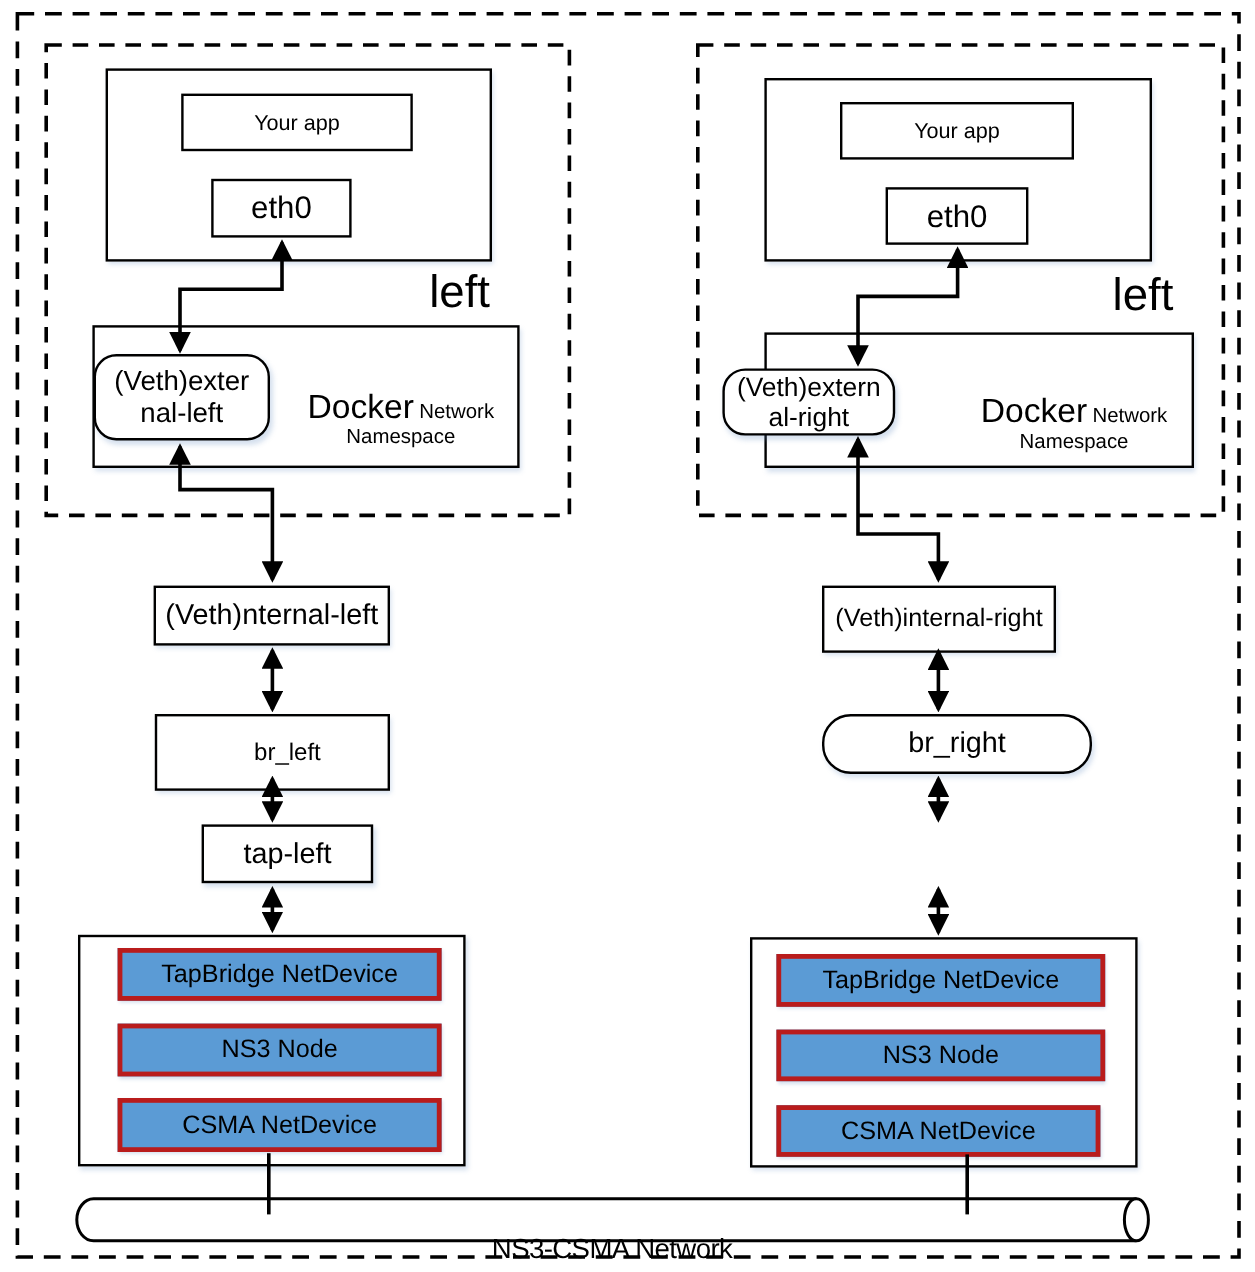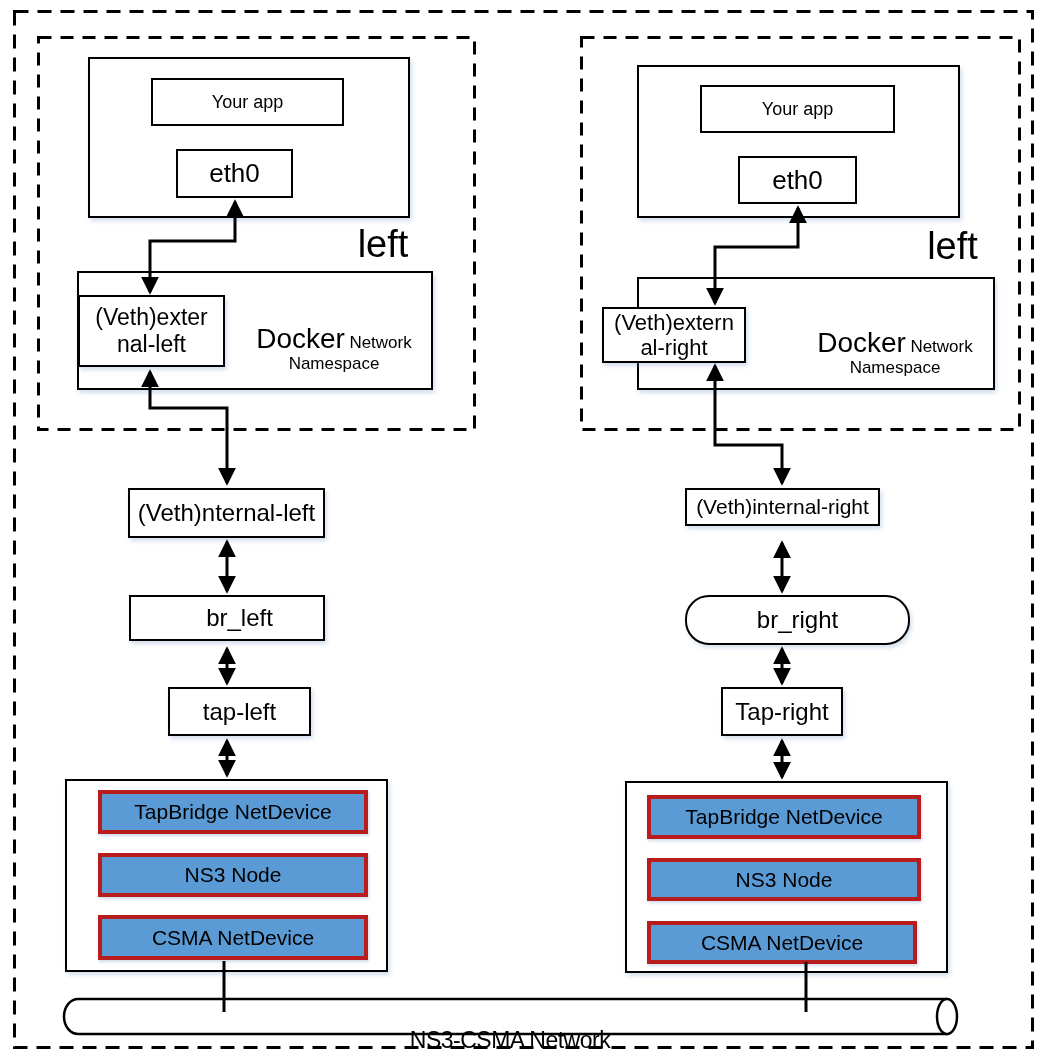--- a/index.html
+++ b/index.html
@@ -43,21 +43,21 @@
     line-height:1.1;
   }
   #overlay{
     position:absolute;left:0;top:0;width:1046px;height:1060px;
     z-index:10;pointer-events:none;
   }
   .cyl-label{
     position:absolute;z-index:20;text-align:center;
     font-size:23px;letter-spacing:-0.5px;margin-top:24px;
   }
-  .veth{font-size:23px;line-height:27px;}
+  .veth{font-size:23px;line-height:27px;border-radius:19px;}
   .docker-big{font-size:28px;}
   .docker-small{font-size:17px;}
   .side-label{font-size:38px;}
 </style>
 </head>
 <body>
 
 <div id="canvas">
 
   <div class="box" style="left:88px;top:57px;width:322px;height:161px;"></div>
@@ -86,21 +86,21 @@
     <span>
       <span>(Veth)exter</span><br>
       <span>nal-left</span>
     </span>
   </div>
 
   <div class="box" style="left:128px;top:488px;width:197px;height:50px;font-size:24px;">
     <span>(Veth)nternal-left</span>
   </div>
 
-  <div class="box" style="left:129px;top:595px;width:196px;height:46px;font-size:24px;padding-left:25px;">
+  <div class="box" style="left:129px;top:595px;width:196px;height:64px;font-size:20px;padding-left:25px;">
     <span>br_left</span>
   </div>
 
   <div class="box" style="left:168px;top:687px;width:143px;height:49px;font-size:24px;">
     <span>tap-left</span>
   </div>
 
   <div class="box" style="left:65px;top:779px;width:323px;height:193px;"></div>
 
   <div class="bar" style="left:98px;top:790px;width:270px;height:44px;">
@@ -135,31 +135,28 @@
     <span class="docker-small">Namespace</span>
   </div>
 
   <div class="box veth" style="left:602px;top:307px;width:144px;height:56px;z-index:4;font-size:22px;line-height:25px;">
     <span>
       <span>(Veth)extern</span><br>
       <span>al-right</span>
     </span>
   </div>
 
-  <div class="box" style="left:685px;top:488px;width:195px;height:38px;font-size:21px;">
+  <div class="box" style="left:685px;top:488px;width:195px;height:56px;font-size:21px;">
     <span>(Veth)internal-right</span>
   </div>
 
   <div class="box" style="left:685px;top:595px;width:225px;height:50px;font-size:24px;border-radius:24px;">
     <span>br_right</span>
   </div>
 
-  <div class="box" style="left:721px;top:687px;width:122px;height:49px;font-size:24px;">
-    <span>Tap-right</span>
-  </div>
 
   <div class="box" style="left:625px;top:781px;width:323px;height:192px;"></div>
 
   <div class="bar" style="left:647px;top:795px;width:274px;height:44px;">
     <span>TapBridge NetDevice</span>
   </div>
   <div class="bar" style="left:647px;top:858px;width:274px;height:43px;">
     <span>NS3 Node</span>
   </div>
   <div class="bar" style="left:647px;top:921px;width:270px;height:43px;">

